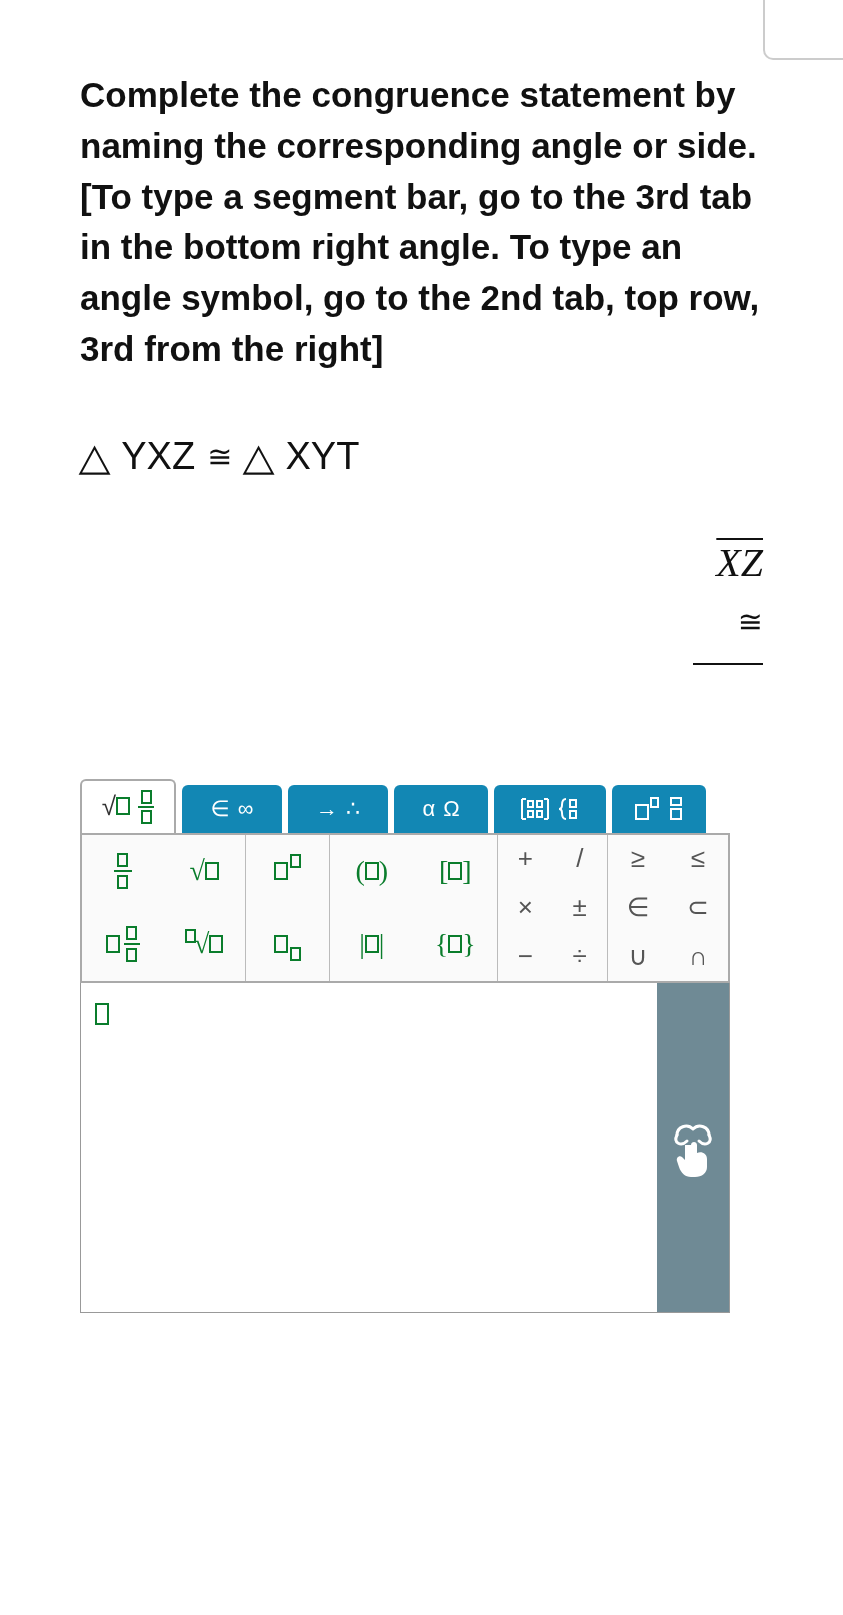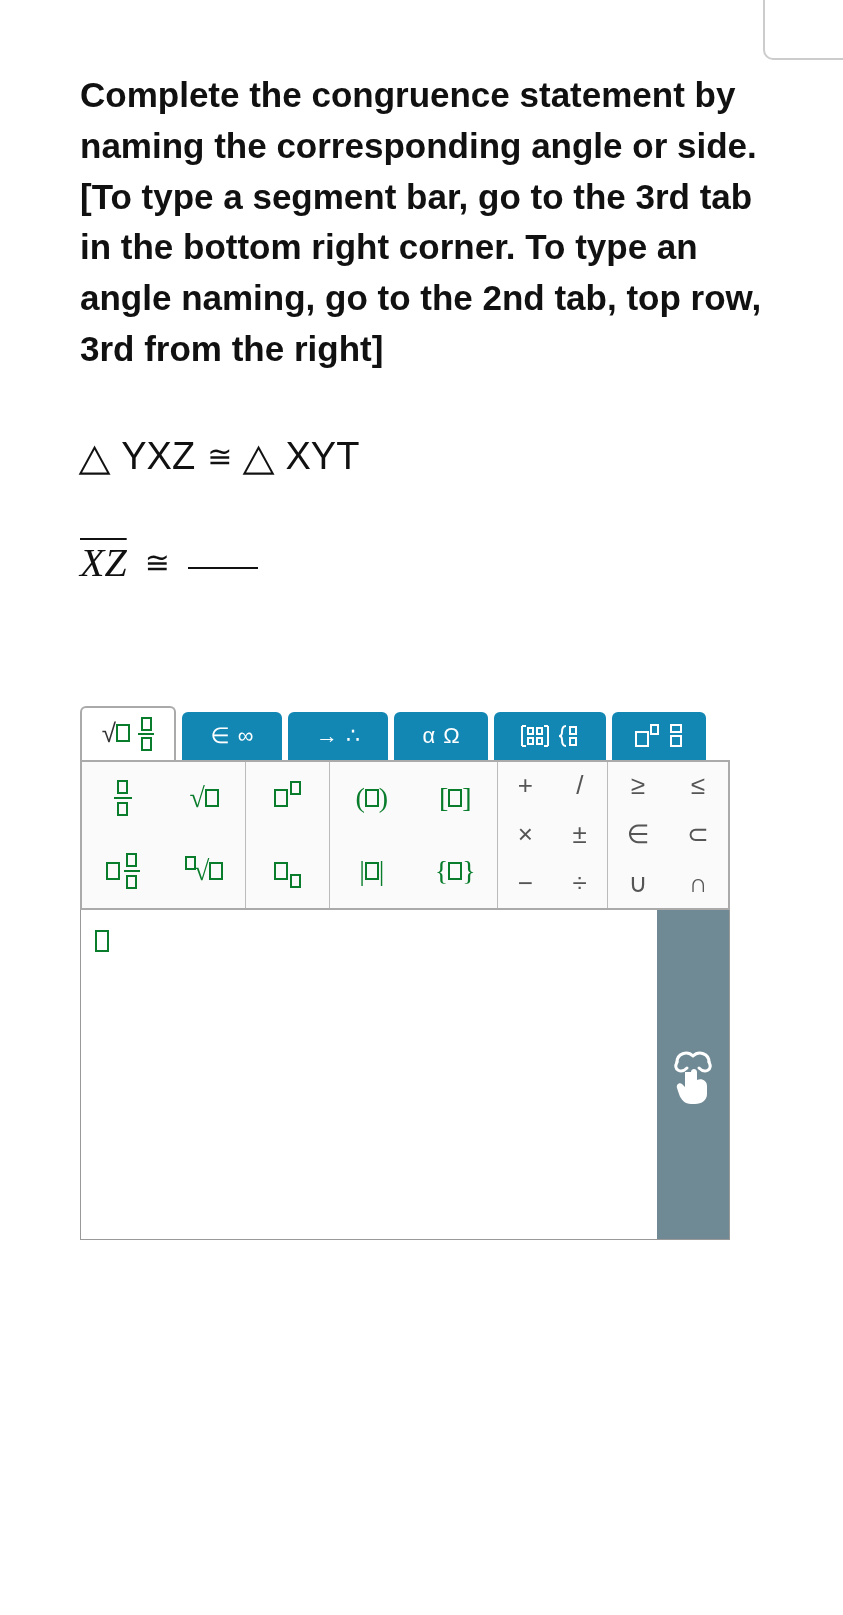--- a/index.html
+++ b/index.html
@@ -38,23 +38,24 @@
   }
   .congr-sym {
     font-size: 30px;
   }
   .segment-line {
     font-size: 40px;
     font-style: italic;
     font-family: "Times New Roman", serif;
     color: #111;
     display: flex;
-    align-items: center;
+    align-items: flex-end;
     gap: 18px;
     margin-bottom: 120px;
+    flex-direction: column;
   }
   .overline {
     text-decoration: overline;
     text-decoration-thickness: 2px;
   }
   .blank-line {
     display: inline-block;
     width: 70px;
     border-bottom: 2px solid #111;
     position: relative;
@@ -160,21 +161,21 @@
     background:#fff;
   }
 </style>
 </head>
 <body>
 
 <div class="top-right-stub"></div>
 
 <div class="container">
 
-  <div class="question-text">Complete the congruence statement by naming the corresponding angle or side. [To type a segment bar, go to the 3rd tab in the bottom right corner. To type an angle naming, go to the 2nd tab, top row, 3rd from the right]</div>
+  <div class="question-text">Complete the congruence statement by naming the corresponding angle or side. [To type a segment bar, go to the 3rd tab in the bottom right angle. To type an angle symbol, go to the 2nd tab, top row, 3rd from the right]</div>
 
   <div class="congruence-line">
     <span class="triangle-sym">△</span>
       <span>YXZ</span>
     <span class="congr-sym">≅</span>
     <span class="triangle-sym">△</span>
       <span>XYT</span>
   </div>
 
   <div class="segment-line">

